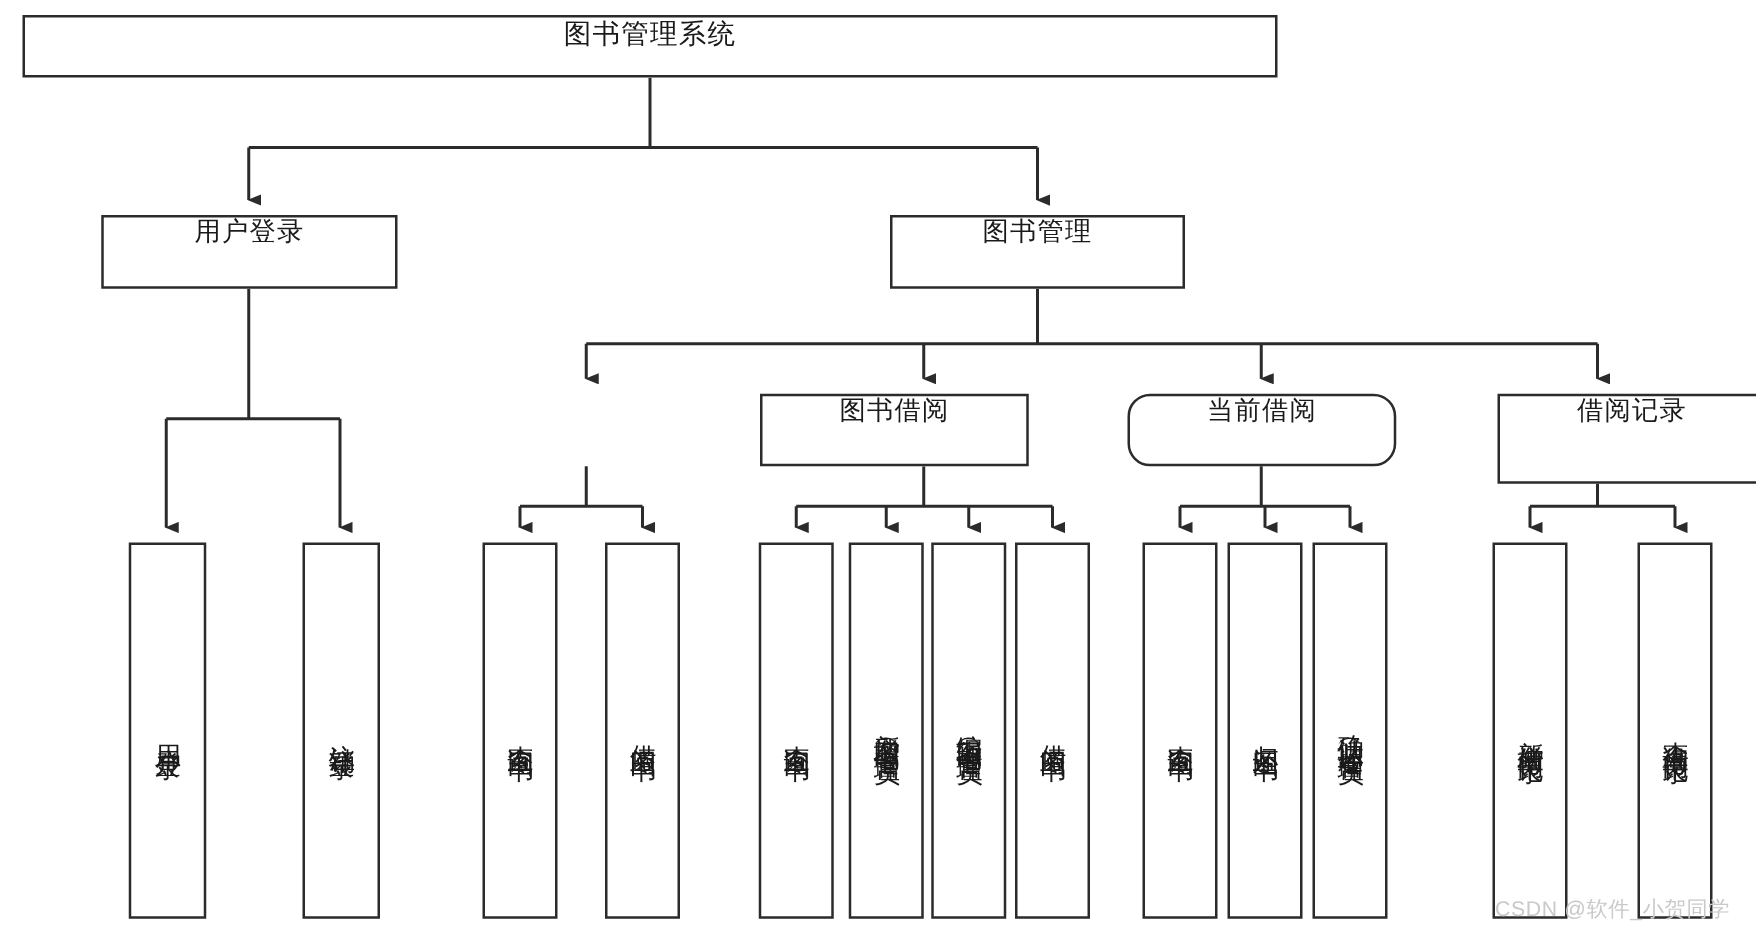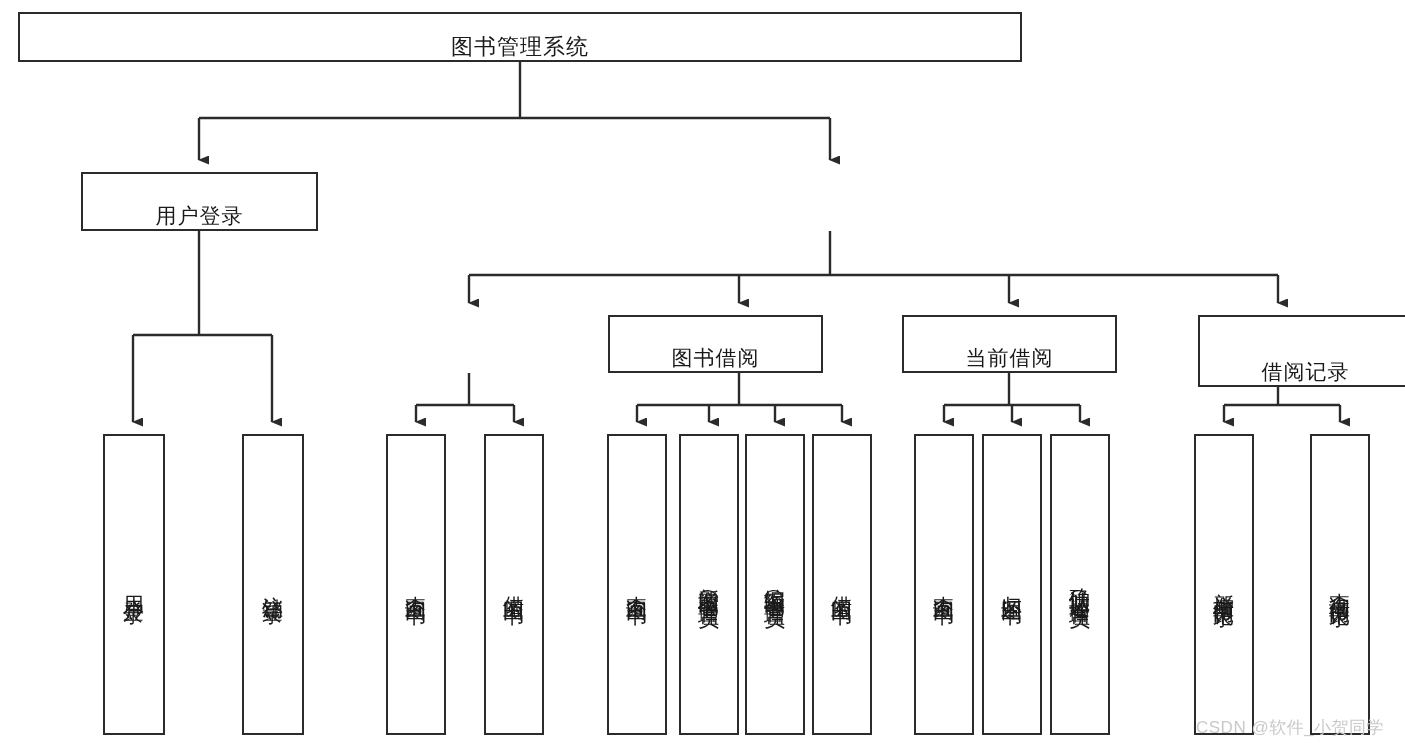--- a/index.html
+++ b/index.html
@@ -24,21 +24,21 @@
     width: 1405px;
     height: 747px;
     pointer-events: none;
   }
   .node {
     position: absolute;
     box-sizing: border-box;
     background: #ffffff;
     border: 2px solid #2b2b2b;
     display: flex;
-    align-items: flex-end;
+    align-items: flex-start;
     justify-content: center;
     color: #1a1a1a;
   }
   .node .lbl {
     display: block;
     text-align: center;
     line-height: 1.18;
   }
   
   .node.h .lbl {
@@ -125,25 +125,28 @@
     </g>
   </svg>
 
   <div class="node h root" style="left:18px; top:12px; width:1004px; height:50px;">
     <span class="lbl">图书管理系统</span>
   </div>
 
   <div class="node h" style="left:81px; top:172px; width:237px; height:59px;">
     <span class="lbl">用户登录</span>
   </div>
+  <div class="node h" style="left:712px; top:172px; width:236px; height:59px;">
+    <span class="lbl">图书管理</span>
+  </div>
 
   <div class="node h" style="left:608px; top:315px; width:215px; height:58px;">
     <span class="lbl">图书借阅</span>
   </div>
-  <div class="node h" style="left:902px; top:315px; width:215px; height:58px;">
+  <div class="node h" style="left:902px; top:315px; width:215px; height:58px;border-radius:18px;">
     <span class="lbl">当前借阅</span>
   </div>
   <div class="node h" style="left:1172px; top:315px; width:215px; height:72px;margin-left:26px;">
     <span class="lbl">借阅记录</span>
   </div>
 
   <div class="node v" style="left:103px; top:434px; width:62px; height:301px;">
     <span class="lbl">用户登录</span>
   </div>
   <div class="node v" style="left:242px; top:434px; width:62px; height:301px;">

